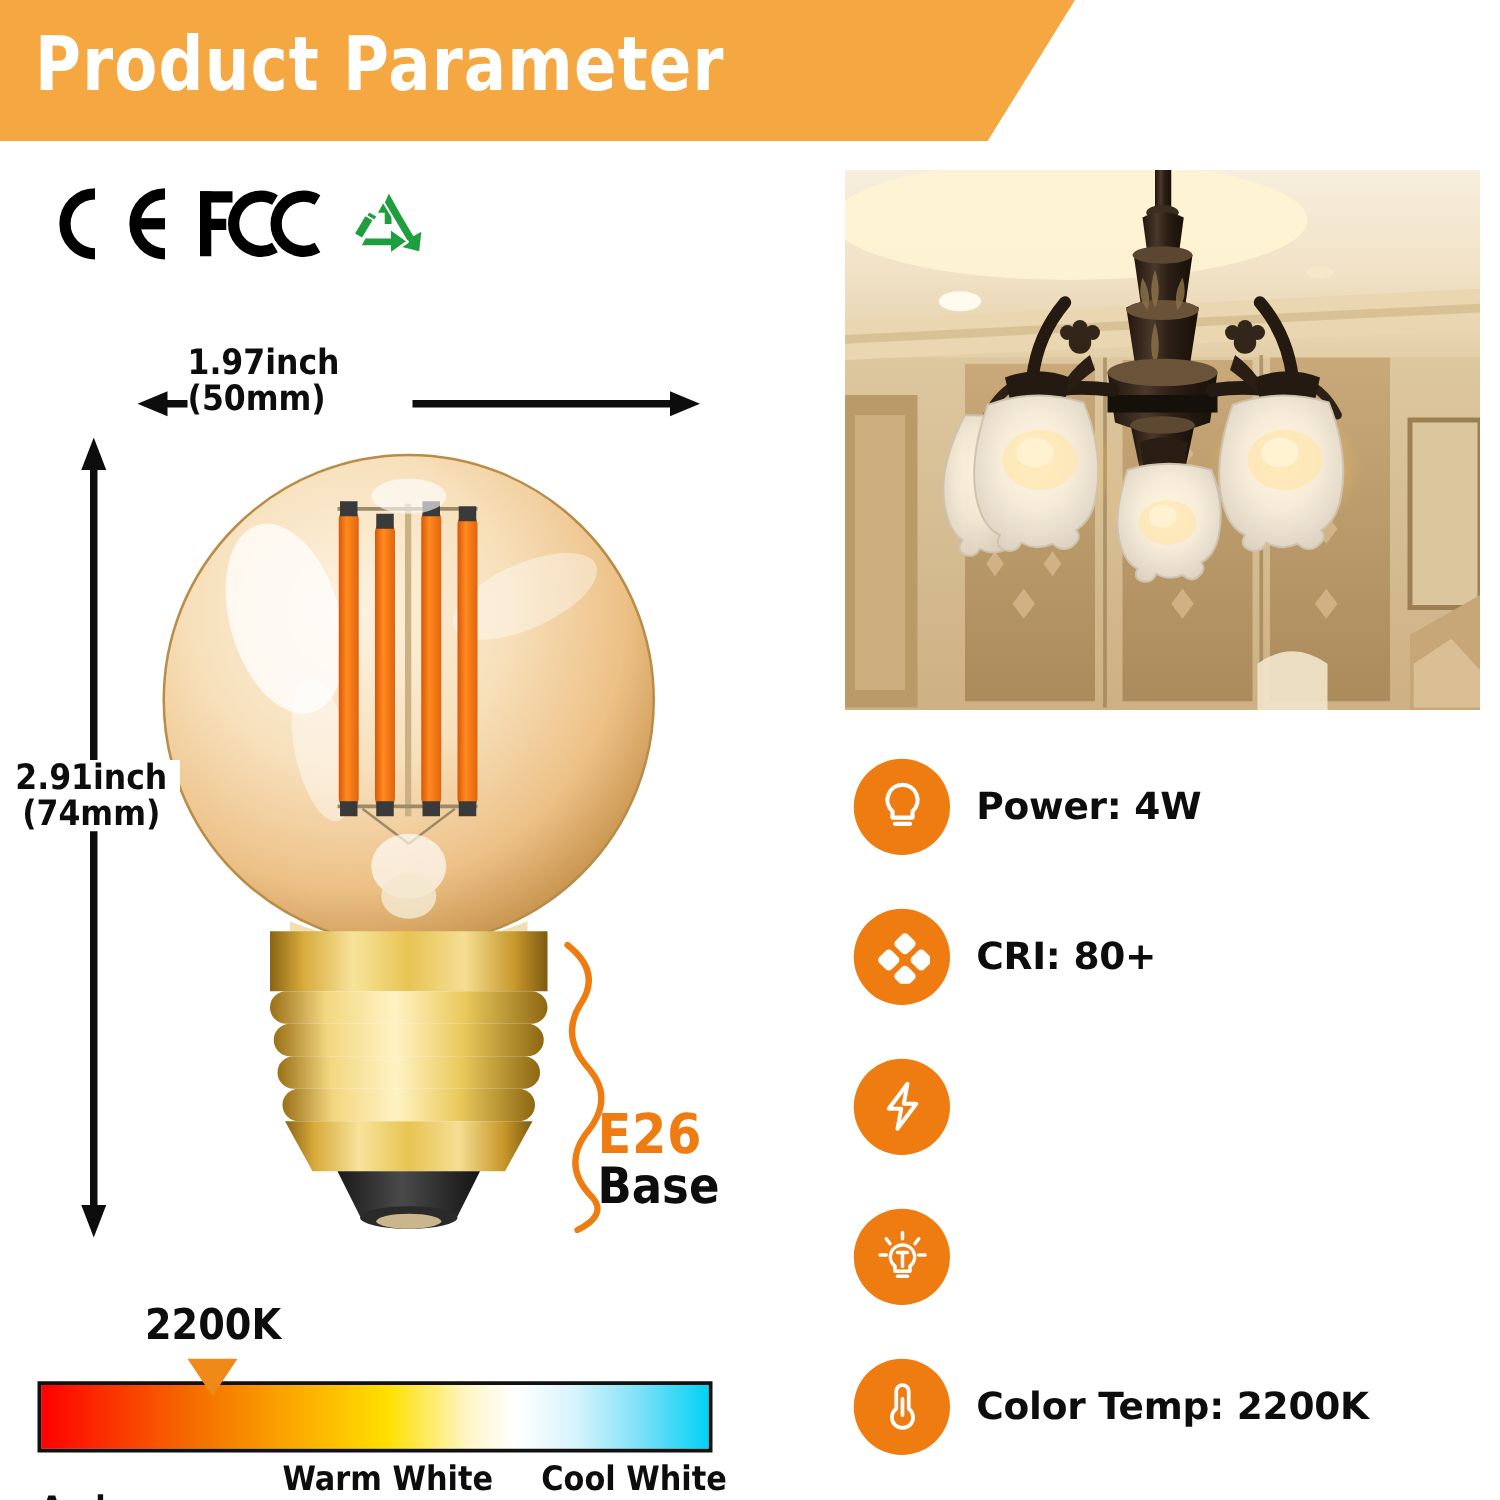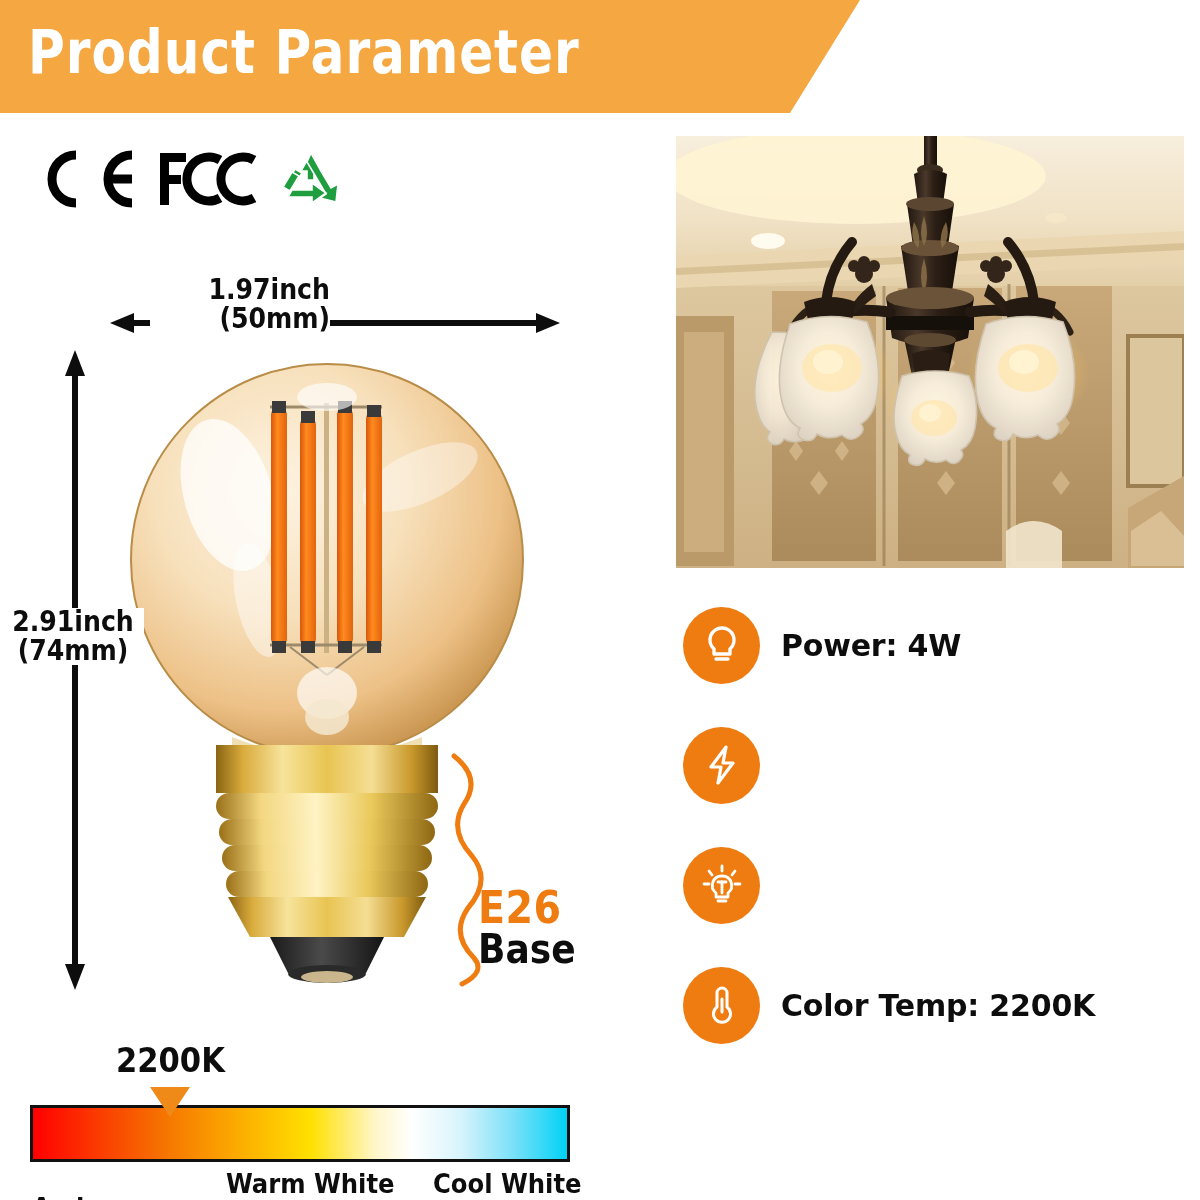--- a/index.html
+++ b/index.html
@@ -47,21 +47,21 @@
   
   #width-dim {
     position: absolute;
     left: 110px; top: 275px;
     width: 450px; height: 75px;
   }
   #width-label {
     position: absolute;
     left: 150px; top: 276px;
     width: 180px;
-    text-align: right;
+    text-align: left;
     font-family: "DejaVu Sans Condensed", "Liberation Sans Narrow", "Liberation Sans", sans-serif;
     font-size: 28px;
     font-weight: 700;
     color: #0d0d0d;
     line-height: 1.02;
     background: #ffffff;
     z-index: 3;
   }
 
   
@@ -517,20 +517,31 @@
   <div class="spec-row">
     <div class="spec-icon-circle">
       <svg width="44" height="44" viewBox="0 0 44 44" fill="none" stroke="#fff" stroke-width="3.4" stroke-linecap="round" stroke-linejoin="round">
         <path d="M22 5 A12 12 0 0 0 14 26 L14 31 L30 31 L30 26 A12 12 0 0 0 22 5 Z"></path>
         <line x1="16" y1="36" x2="28" y2="36"></line>
       </svg>
     </div>
     <div class="spec-text">Power: 4W</div>
   </div>
 
+  <div class="spec-row">
+    <div class="spec-icon-circle">
+      <svg width="44" height="44" viewBox="0 0 44 44" fill="#ffffff">
+        <rect x="17" y="5" width="14" height="14" rx="3.4" transform="rotate(45 24 12)"></rect>
+        <rect x="4" y="18" width="14" height="14" rx="3.4" transform="rotate(45 11 25)"></rect>
+        <rect x="30" y="18" width="14" height="14" rx="3.4" transform="rotate(45 37 25)"></rect>
+        <rect x="17" y="31" width="14" height="14" rx="3.4" transform="rotate(45 24 38)"></rect>
+      </svg>
+    </div>
+    <div class="spec-text">CRI: 80+</div>
+  </div>
 
   <div class="spec-row">
     <div class="spec-icon-circle">
       <svg width="44" height="44" viewBox="0 0 44 44" fill="none" stroke="#fff" stroke-width="3.2" stroke-linejoin="round" stroke-linecap="round">
         <path d="M26 4 L11 24 L21 24 L18 40 L33 20 L23 20 Z"></path>
       </svg>
     </div>
   </div>
 
   <div class="spec-row">

